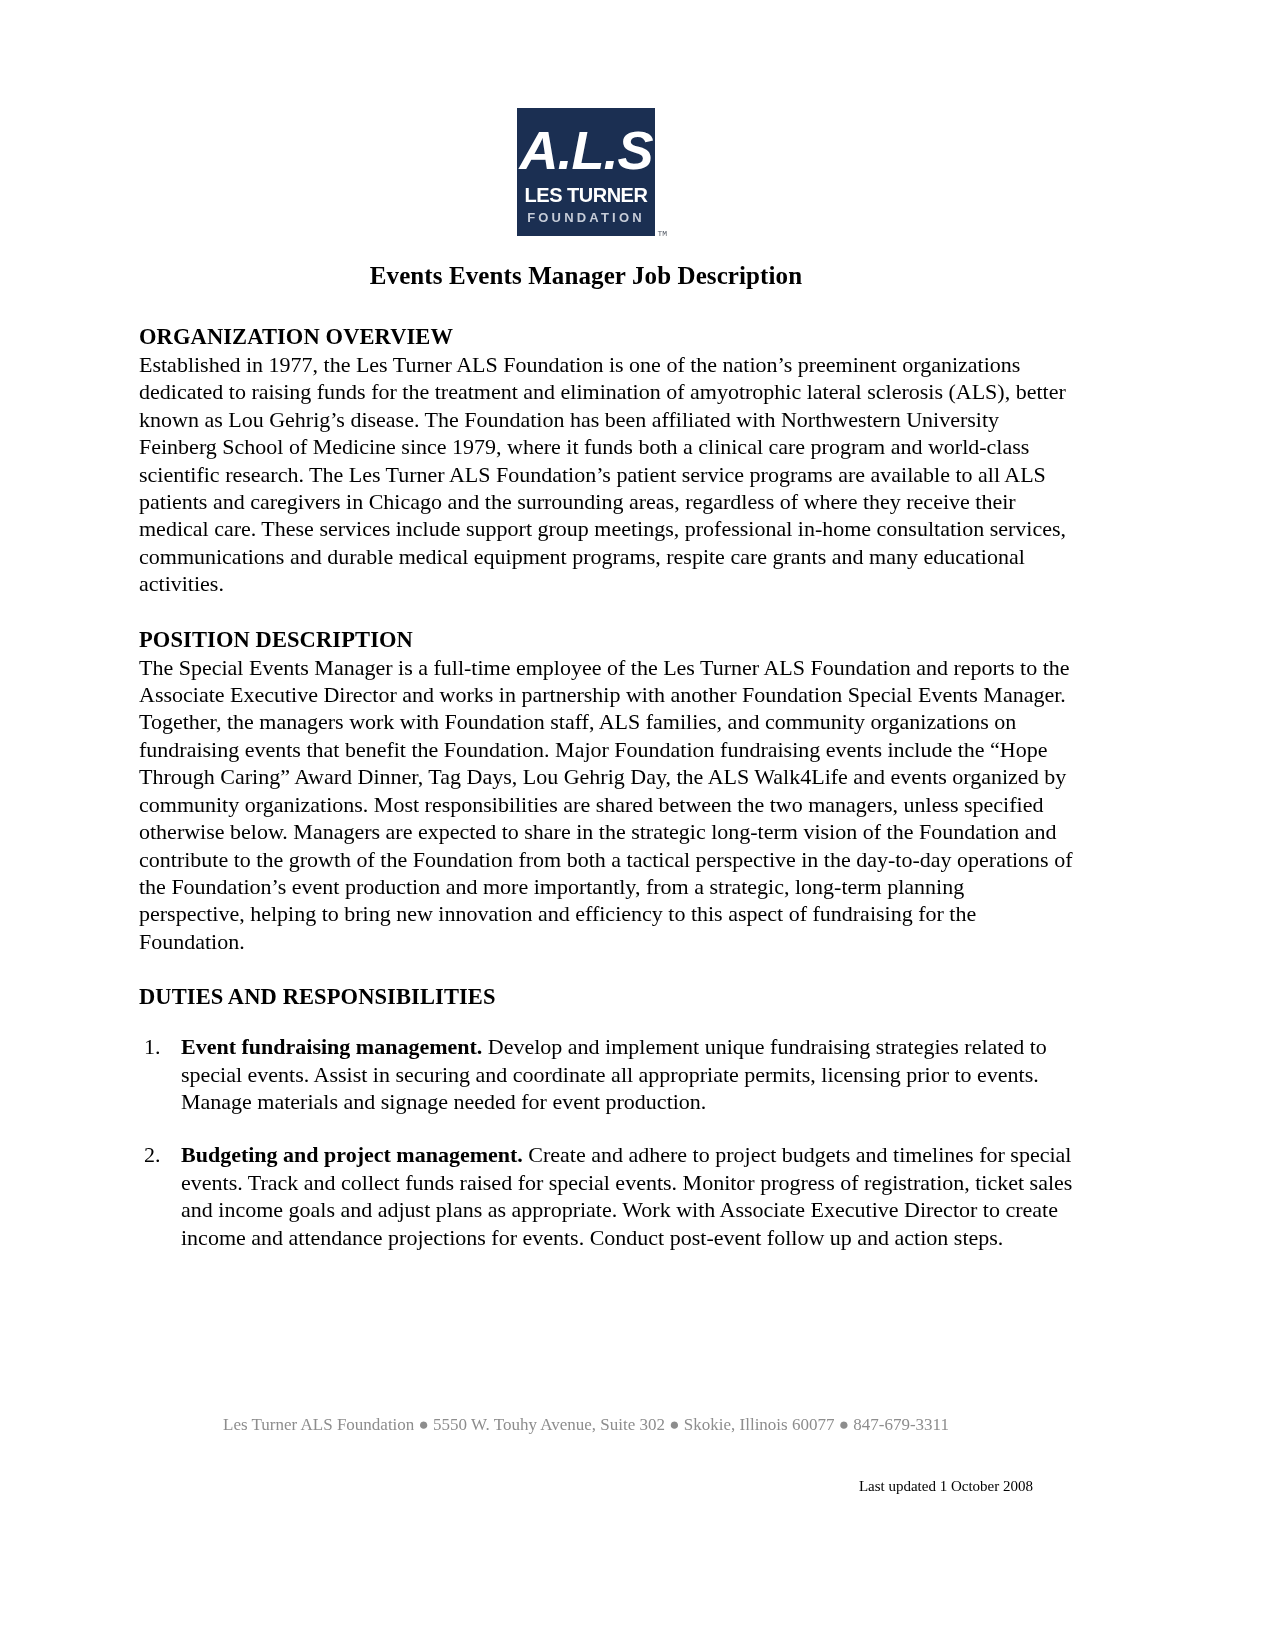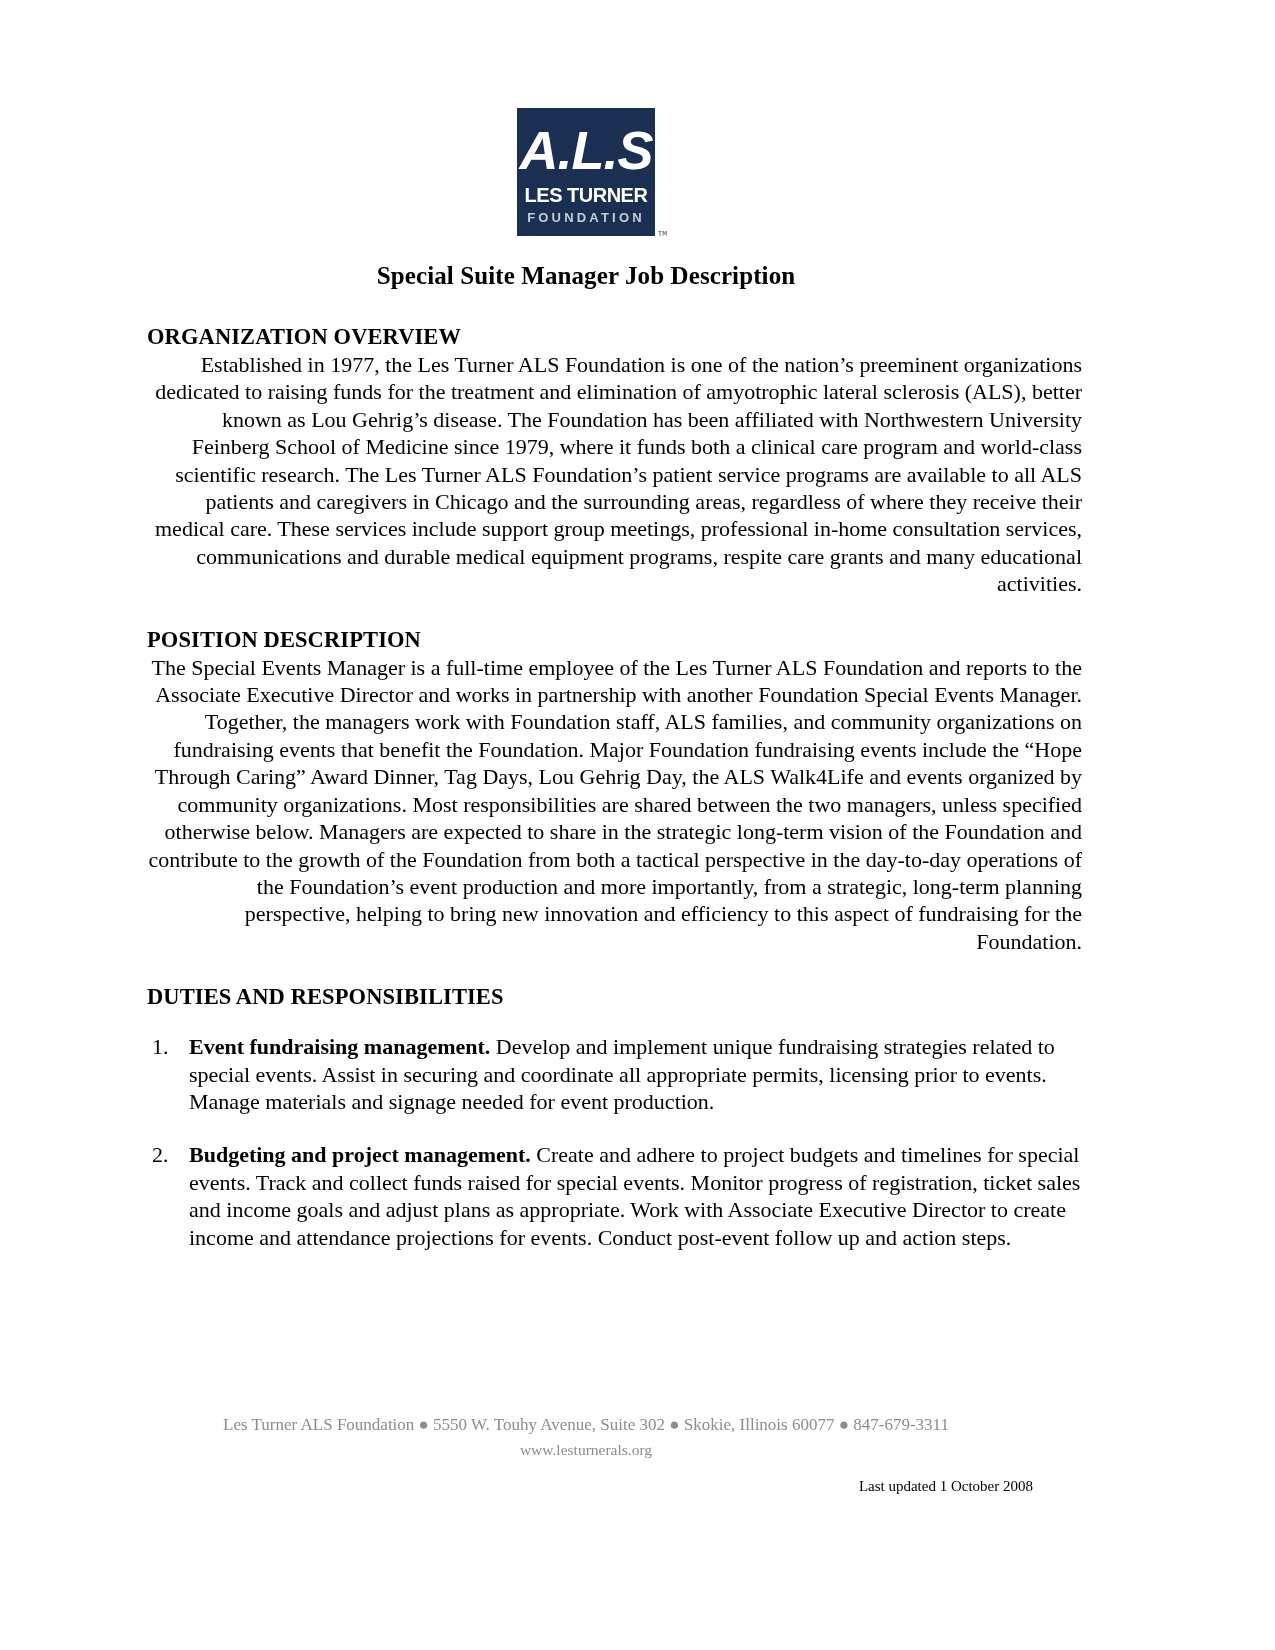--- a/index.html
+++ b/index.html
@@ -101,35 +101,35 @@
     text-align: center;
     font-size: 25px;
     font-weight: bold;
     letter-spacing: 0.1px;
   }
 
   
   .content {
     position: absolute;
     top: 322px;
-    left: 147px;
+    left: 139px;
     width: 935px;
   }
   .sec-head {
     font-size: 22.5px;
     font-weight: bold;
     line-height: 29px;
     margin: 0 0 0 0;
     letter-spacing: 0.1px;
   }
   .sec-body {
     font-size: 22px;
     line-height: 27.4px;
     margin: 0;
-    text-align: right;
+    text-align: left;
   }
   .sec-gap { height: 27px; }
   .sec-gap-sm { height: 22px; }
 
   
   ol.duties {
     list-style: none;
     margin: 0;
     padding: 0;
   }
@@ -180,21 +180,21 @@
 
   <div class="logo-wrap">
     <div class="logo-box">
       <div class="logo-als">A.L.S</div>
       <div class="logo-les">LES TURNER</div>
       <div class="logo-foundation">FOUNDATION</div>
       <div class="logo-tm">TM</div>
     </div>
   </div>
 
-  <div class="doc-title">Special Suite Manager Job Description</div>
+  <div class="doc-title">Events Events Manager Job Description</div>
 
   <div class="content">
 
     <div>
       <p class="sec-head">ORGANIZATION OVERVIEW</p>
       <p class="sec-body">Established in 1977, the Les Turner ALS Foundation is one of the nation’s preeminent organizations dedicated to raising funds for the treatment and elimination of amyotrophic lateral sclerosis (ALS), better known as Lou Gehrig’s disease. The Foundation has been affiliated with Northwestern University Feinberg School of Medicine since 1979, where it funds both a clinical care program and world-class scientific research. The Les Turner ALS Foundation’s patient service programs are available to all ALS patients and caregivers in Chicago and the surrounding areas, regardless of where they receive their medical care. These services include support group meetings, professional in-home consultation services, communications and durable medical equipment programs, respite care grants and many educational activities.</p>
     </div>
 
     <div class="sec-gap"></div>
 
@@ -215,17 +215,16 @@
         <li>
           <span class="num">2.</span><span class="lead">Budgeting and project management.</span><span> Create and adhere to project budgets and timelines for special events. Track and collect funds raised for special events. Monitor progress of registration, ticket sales and income goals and adjust plans as appropriate. Work with Associate Executive Director to create income and attendance projections for events. Conduct post-event follow up and action steps.</span>
         </li>
       </ol>
     </div>
 
   </div>
 
   <div class="footer">
     <div>Les Turner ALS Foundation ● 5550 W. Touhy Avenue, Suite 302 ● Skokie, Illinois 60077 ● 847-679-3311</div>
-    <div class="url">www.lesturnerals.org</div>
   </div>
   <div class="updated">Last updated 1 October 2008</div>
 
 </div>
 
 </body></html>

